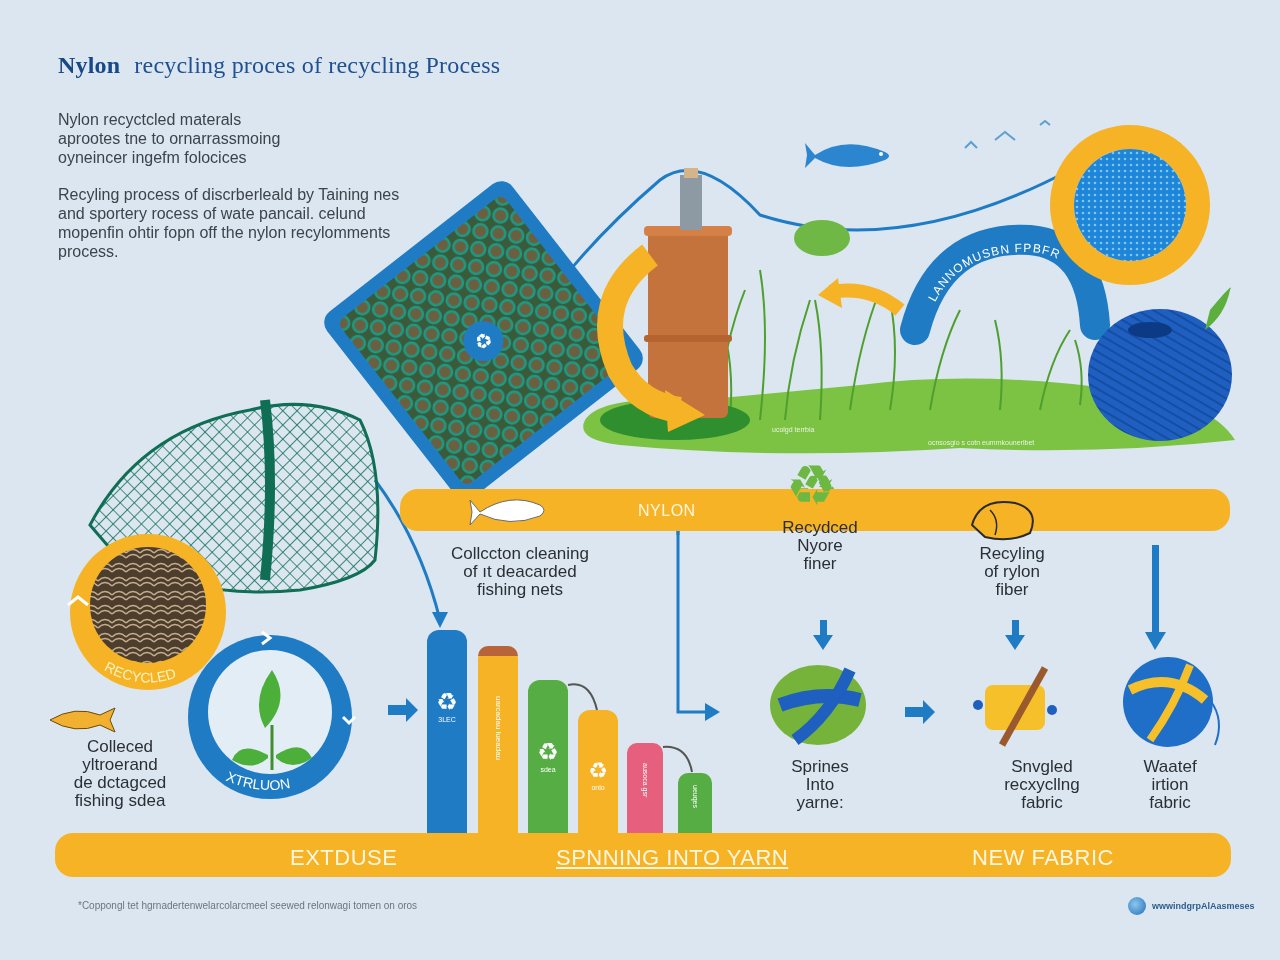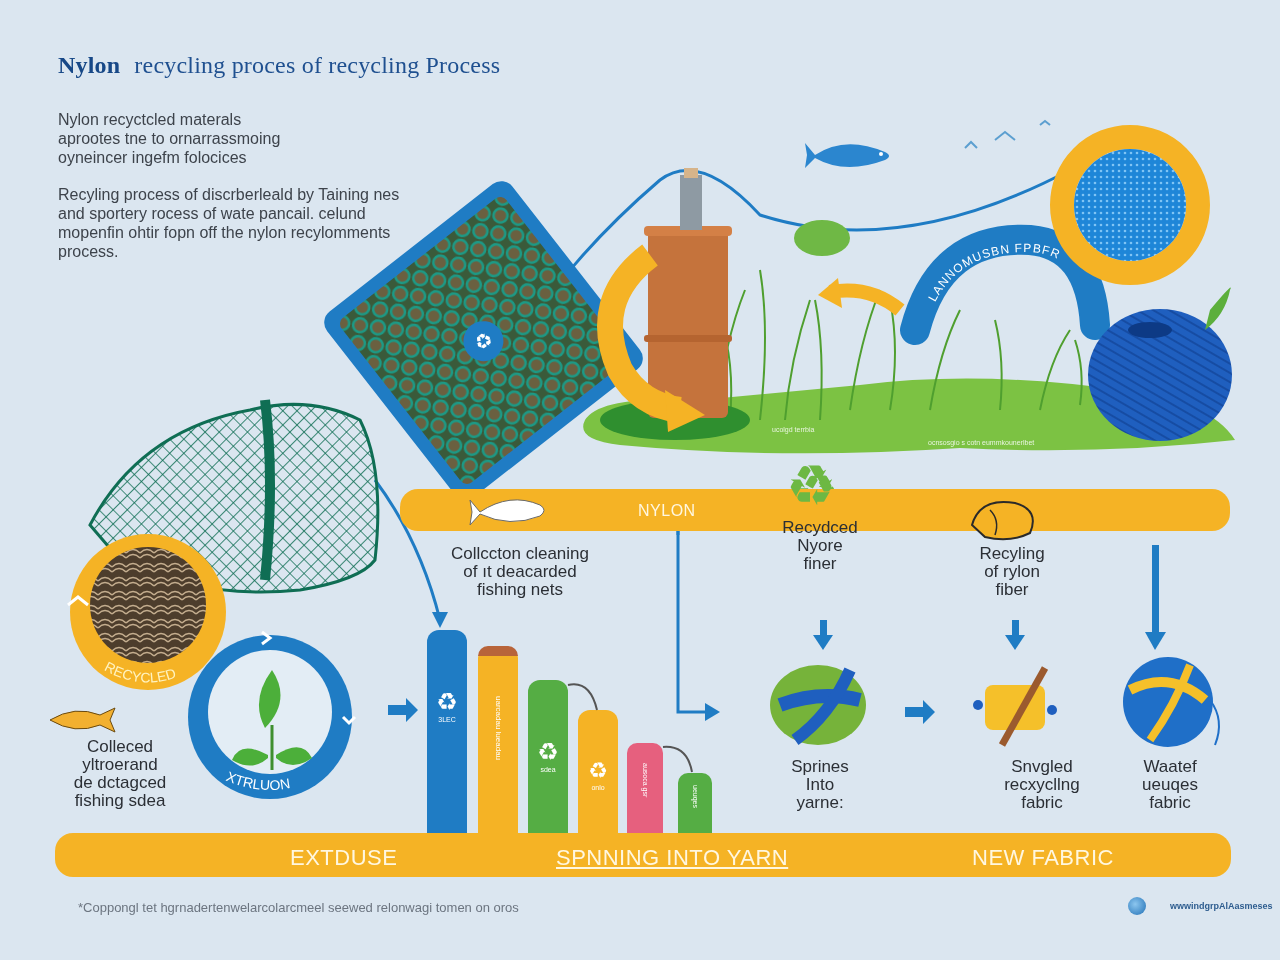--- a/index.html
+++ b/index.html
@@ -7,22 +7,22 @@
   .abs{position:absolute;}
   .title{left:58px;top:52px;font-size:24px;color:#1b4a86;letter-spacing:0.2px;white-space:nowrap;font-family:Liberation Serif, serif;}
   .title b{font-weight:700;color:#174887;margin-right:14px;}
   .title span{font-weight:400;color:#1f5090;}
   .intro p{margin:0 0 18px 0;font-size:16px;line-height:19px;color:#3d434b;width:360px;}
   .intro{left:58px;top:110px;}
   .svgwrap{left:0;top:0;}
   .band{border-radius:18px;background:#f5b325;}
   .band-label{color:#fff7e0;font-size:22px;letter-spacing:0.5px;}
   .step-label{font-size:17px;line-height:18px;text-align:center;color:#2b2f35;white-space:pre-line;}
-  .footnote{left:78px;top:900px;font-size:13px;color:#6c7580;}
-  .brand{left:1128px;top:897px;display:flex;align-items:center;gap:24px;font-size:9px;color:#2e5d8f;font-weight:700;}
+  .footnote{left:78px;top:900px;font-size:10px;color:#6c7580;}
+  .brand{left:1128px;top:897px;display:flex;align-items:center;gap:6px;font-size:9px;color:#2e5d8f;font-weight:700;}
   .brand .logo{width:18px;height:18px;border-radius:50%;background:radial-gradient(circle at 40% 40%,#8cc6ef,#1f6fb5);}
   .curved-label{font-size:12px;fill:#ffffff;font-family:"Liberation Sans",sans-serif;letter-spacing:1px;}
 </style>
 </head>
 <body>
 
 <div class="abs title">
   <b>Nylon</b><span>recycling proces of recycling Process</span>
 </div>
 
@@ -216,21 +216,21 @@
 de dctagced
 fishing sdea</div>
 
 <div class="abs step-label" style="left:760px;top:758px;width:120px;">Sprines
 Into
 yarne:</div>
 <div class="abs step-label" style="left:977px;top:758px;width:130px;">Snvgled
 recxycllng
 fabric</div>
 <div class="abs step-label" style="left:1110px;top:758px;width:120px;">Waatef
-ueuqes
+irtion
 fabric</div>
 
 <div class="abs" style="left:425px;top:620px;width:300px;height:215px;">
   <div class="abs" style="left:2px;bottom:0;width:40px;height:205px;background:#1f7cc4;border-radius:12px 12px 0 0;">
     <div style="color:#fff;font-size:24px;text-align:center;margin-top:58px;">♻</div>
     <div style="color:#fff;font-size:7px;text-align:center;">3LEC</div>
   </div>
   <div class="abs" style="left:53px;bottom:0;width:40px;height:183px;background:#f5b325;border-radius:6px 6px 0 0;">
     <div style="height:10px;background:#b8643a;border-radius:10px 10px 0 0;margin-top:-6px;"></div>
     <div style="color:#fff;font-size:8px;writing-mode:vertical-rl;margin:40px auto 0 auto;">uarcadau lueadau</div>

